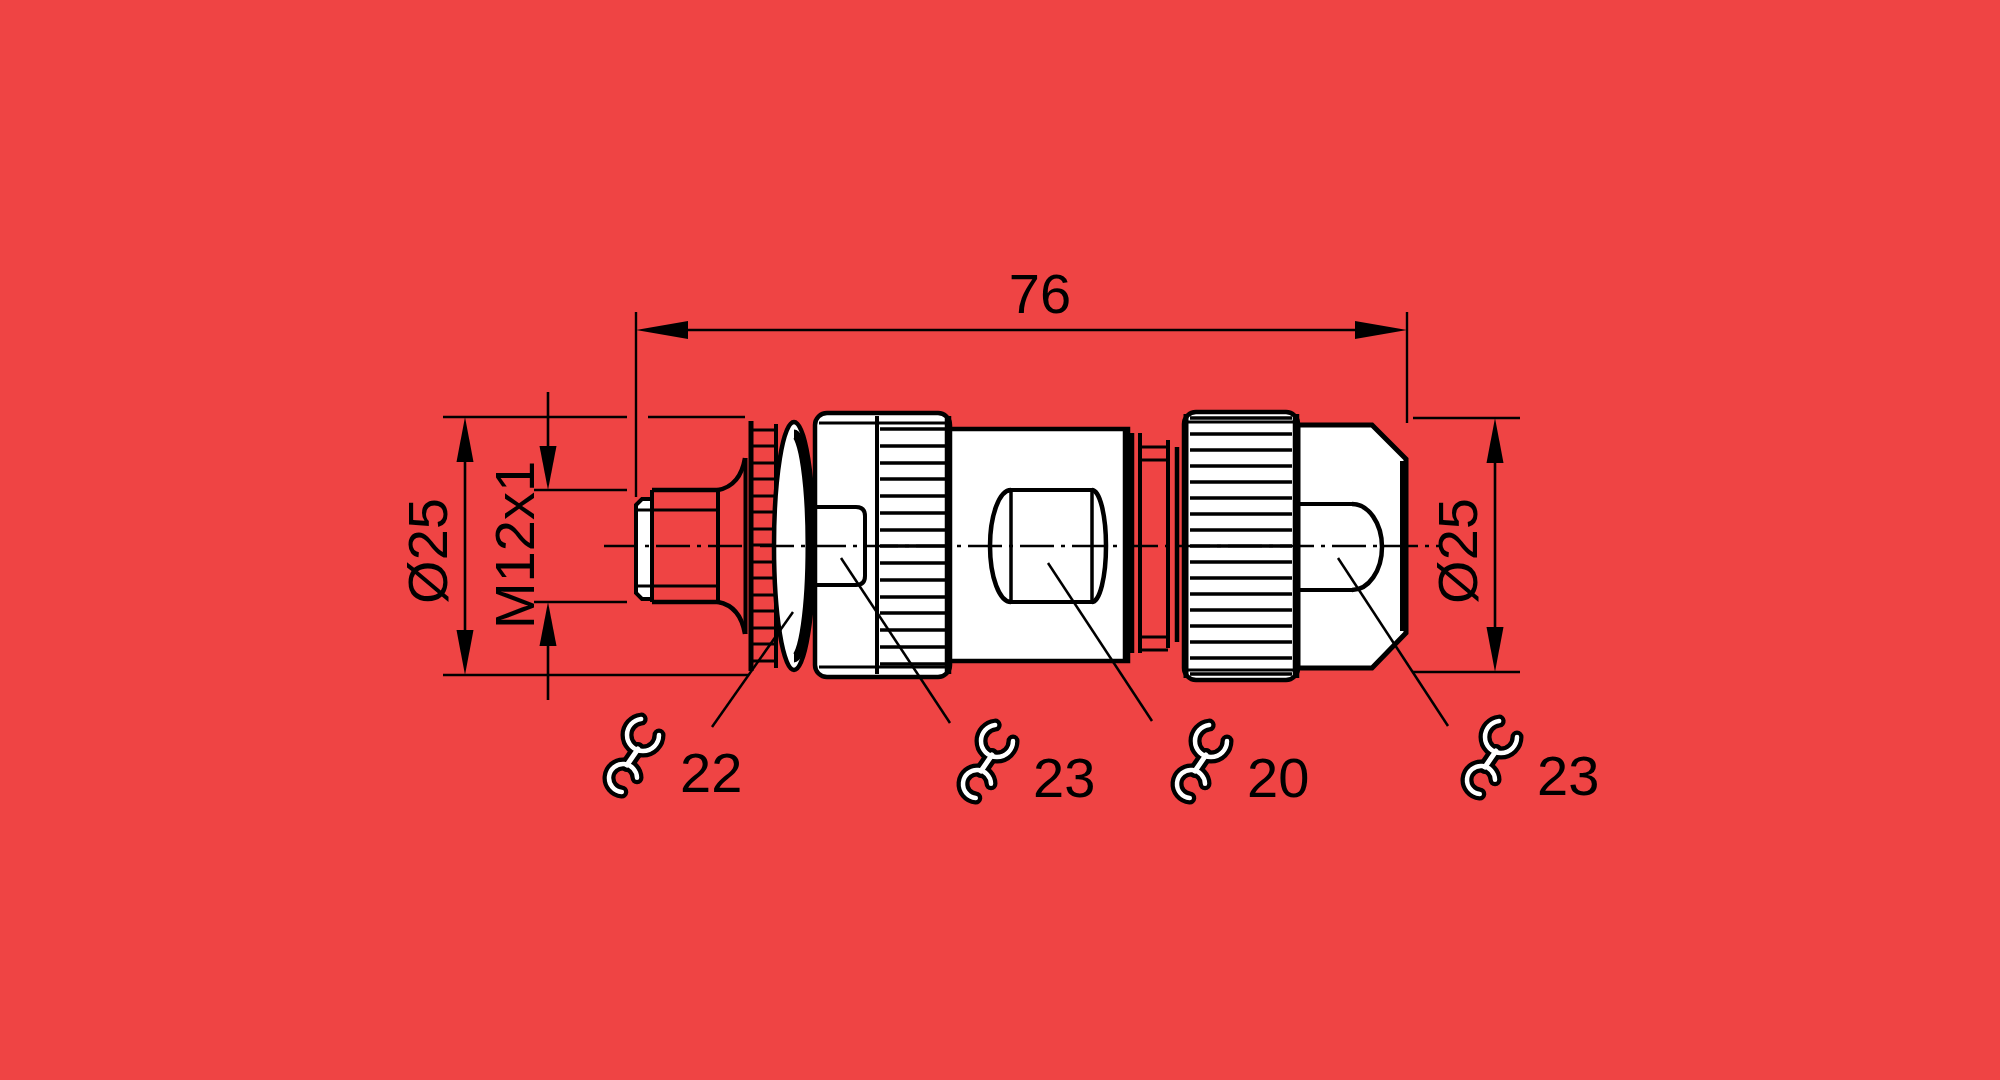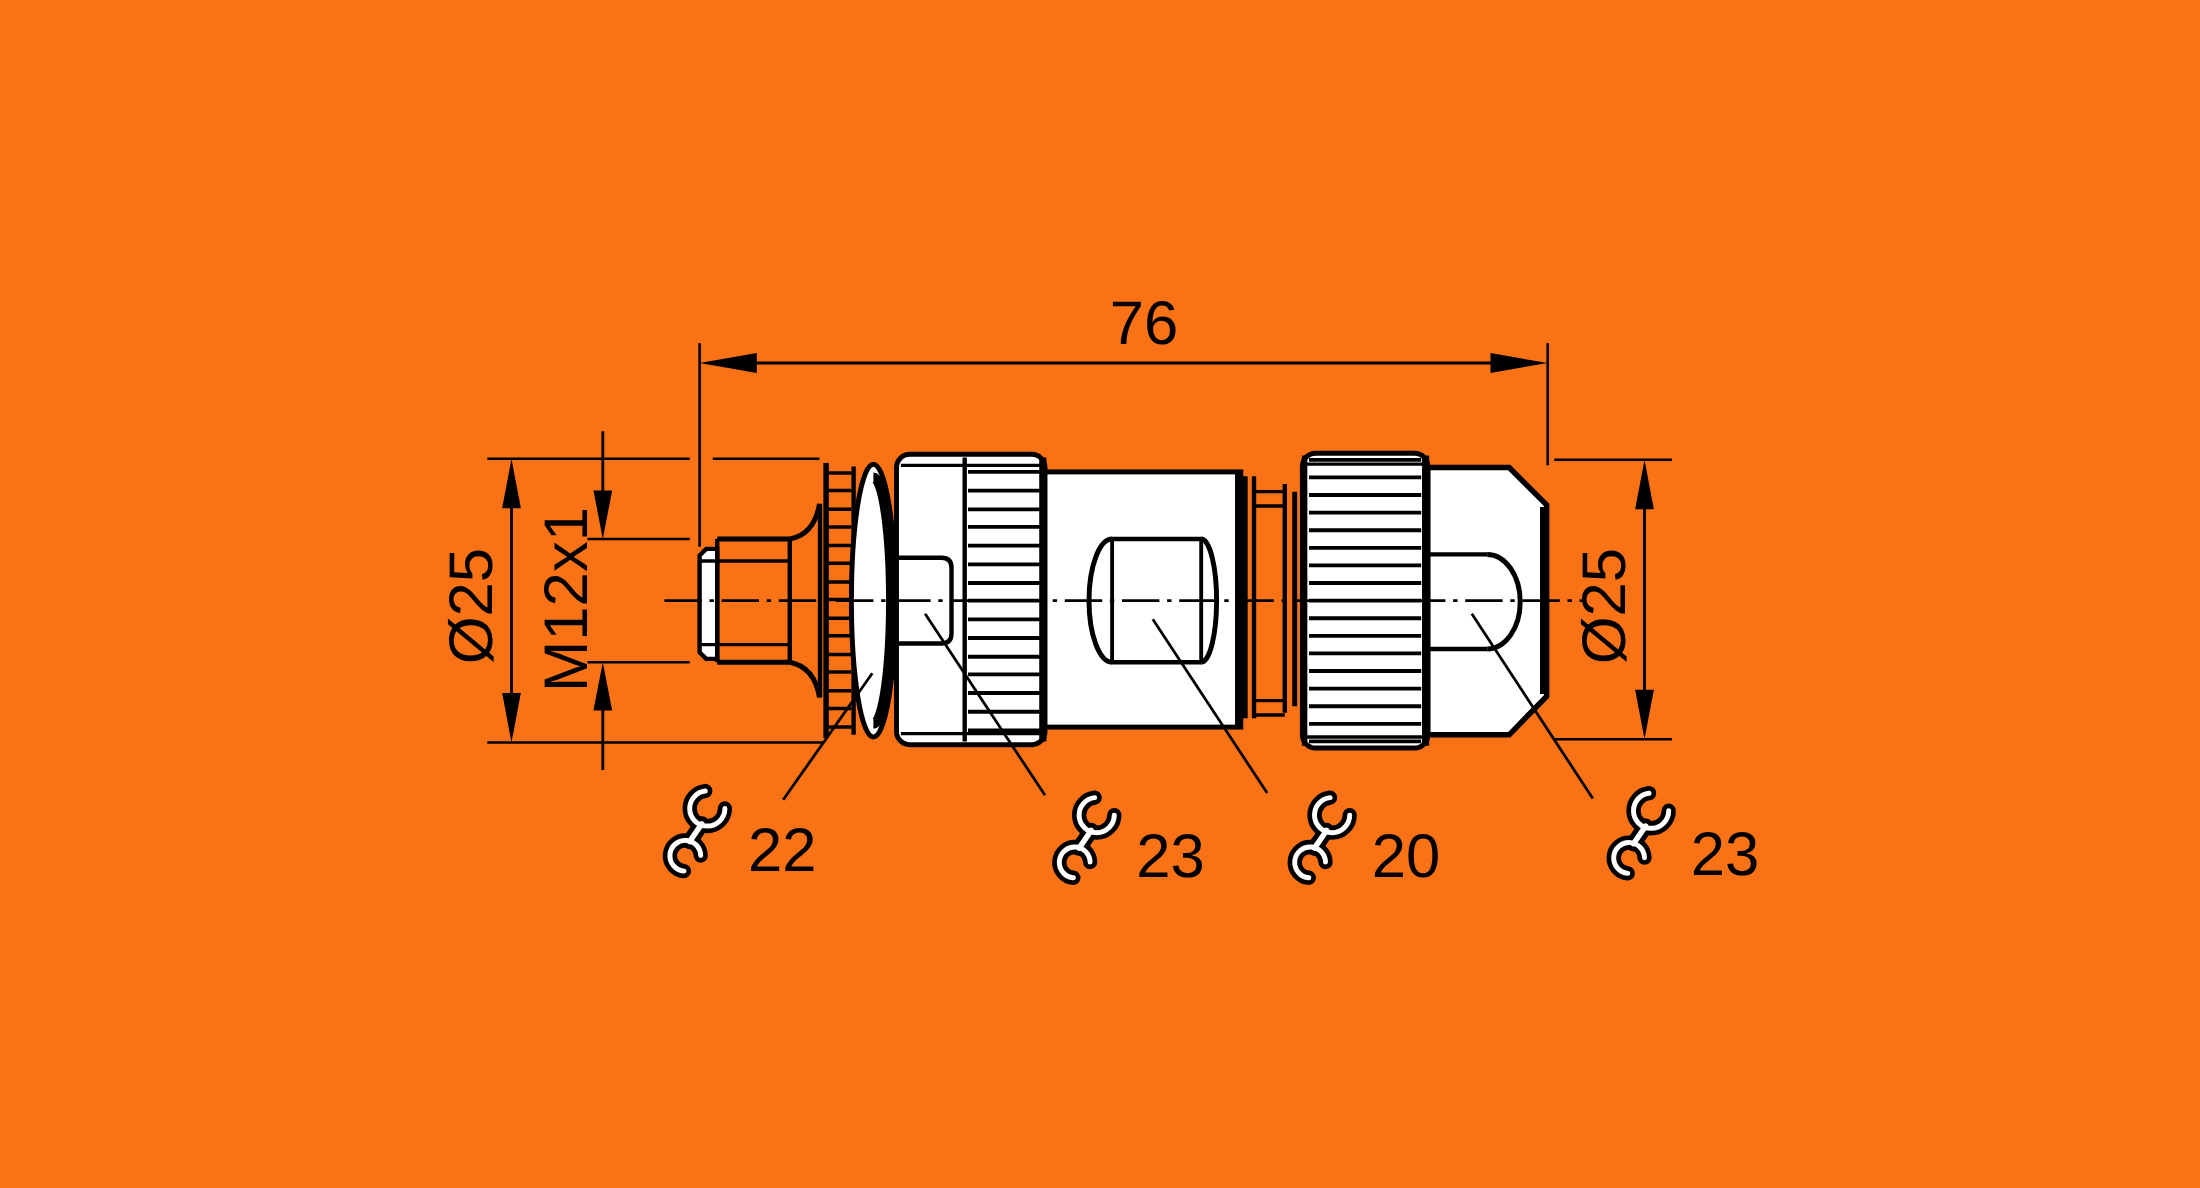--- a/index.html
+++ b/index.html
@@ -1,20 +1,20 @@
 <!DOCTYPE html>
 <html><head>
 <meta charset="utf-8">
 <style>
   html, body { margin: 0; padding: 0; background: #ffffff; }
   .stage {
     position: relative;
     width: 2000px;
     height: 1080px;
-    background: #f97316;
+    background: #ef4444;
     font-family: "Liberation Sans", sans-serif;
   }
   svg text {
     font-family: "Liberation Sans", sans-serif;
     fill: #000000;
   }
   .dim-text { font-size: 56px; }
   .wrench-size { font-size: 56px; }
 </style>
 </head>

